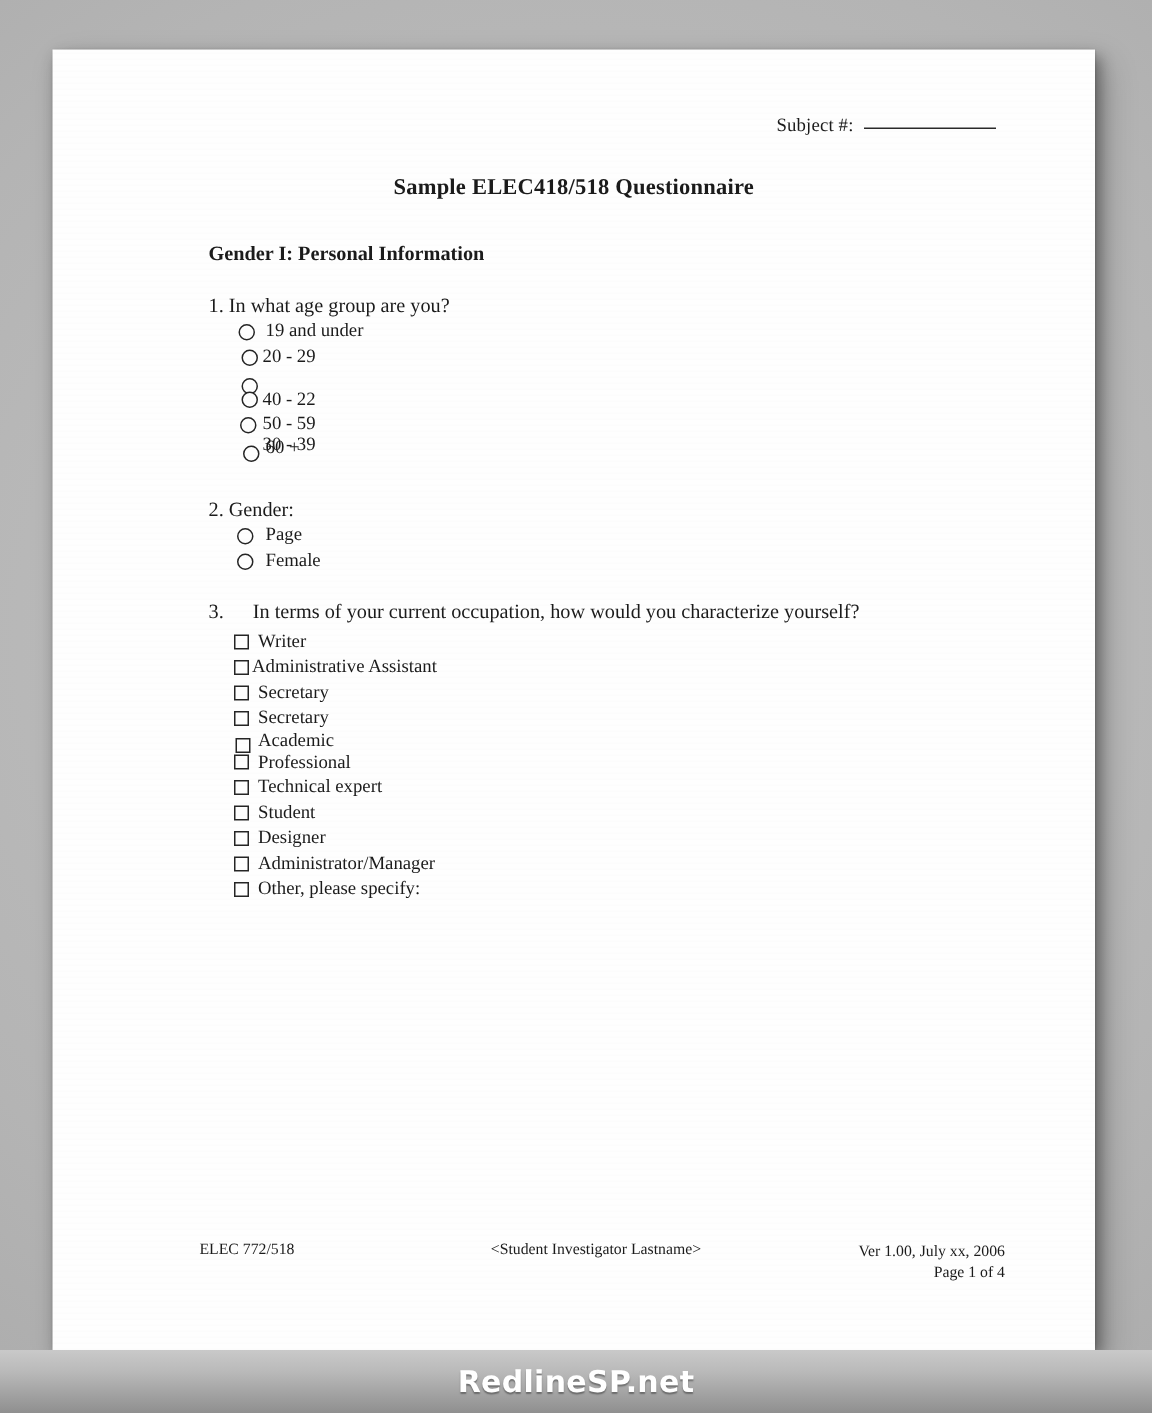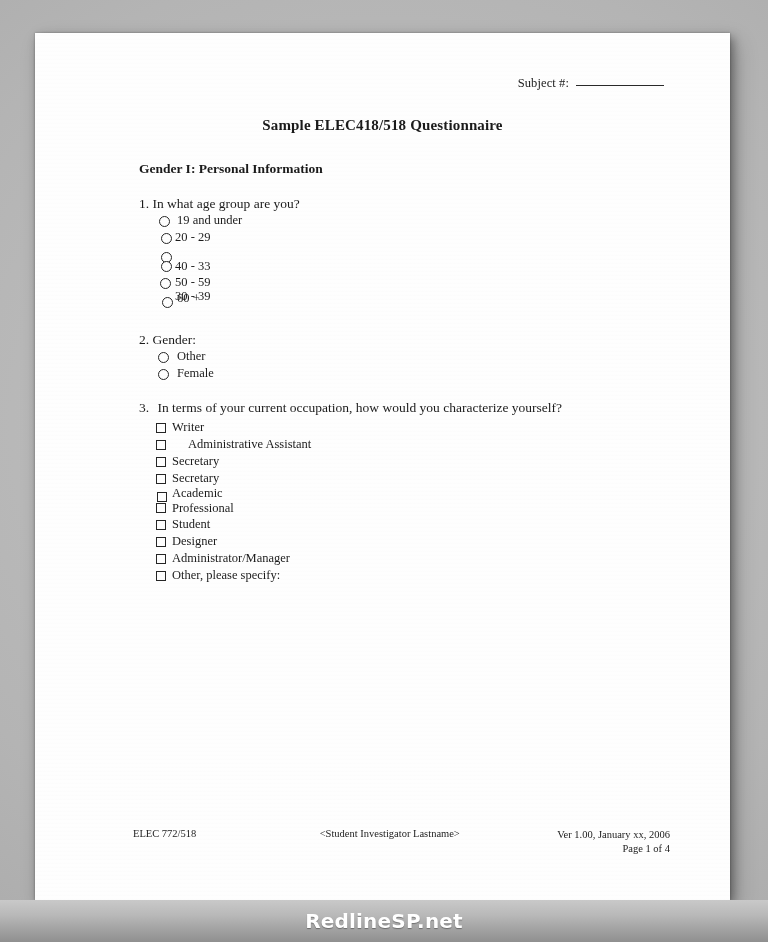--- a/index.html
+++ b/index.html
@@ -203,79 +203,83 @@
         <li class="opt" style="height:16px;">
           <span class="radio" style="left:22px; top:4px;"></span>
           <span class="opt-label" style="left:36px; top:1px;">20 - 29</span>
         </li>
         <li class="opt" style="height:13px;">
           <span class="radio" style="left:22px; top:7px;"></span>
           <span class="opt-label" style="left:36px; top:0px;margin-top:44px;">30 - 39</span>
         </li>
         <li class="opt" style="height:16px;">
           <span class="radio" style="left:22px; top:3px;"></span>
-          <span class="opt-label" style="left:36px; top:1px;">40 - 33</span>
+          <span class="opt-label" style="left:36px; top:1px;">40 - 22</span>
         </li>
         <li class="opt" style="height:17px;">
           <span class="radio" style="left:21px; top:4px;"></span>
           <span class="opt-label" style="left:36px; top:1px;">50 - 59</span>
         </li>
         <li class="opt" style="height:16px;">
           <span class="radio" style="left:23px; top:6px;"></span>
           <span class="opt-label" style="left:38px; top:0px;">60 +</span>
         </li>
       </ul>
     </div>
 
     <div class="q-block" style="top:299px;">
       <div class="q-text">
         <span class="q-num">2.</span>
         <span>Gender:</span>
       </div>
       <ul class="opt-list">
         <li class="opt" style="height:17px;">
           <span class="radio" style="left:19px; top:4px;"></span>
-          <span class="opt-label" style="left:38px; top:1px;">Other</span>
+          <span class="opt-label" style="left:38px; top:1px;">Page</span>
         </li>
         <li class="opt" style="height:17px;">
           <span class="radio" style="left:19px; top:4px;"></span>
           <span class="opt-label" style="left:38px; top:1px;">Female</span>
         </li>
       </ul>
     </div>
 
     <div class="q-block" style="top:367px;">
       <div class="q-text">
         <span class="q-num">3.</span>
-        <span style="margin-left:5px;">In terms of your current occupation, how would you characterize yourself?</span>
+        <span style="margin-left:16px;">In terms of your current occupation, how would you characterize yourself?</span>
       </div>
       <ul class="opt-list" style="margin-top:3px;">
         <li class="opt" style="height:17px;">
           <span class="checkbox" style="left:17px; top:4px;"></span>
           <span class="opt-label" style="left:33px; top:1px;">Writer</span>
         </li>
         <li class="opt" style="height:17px;">
           <span class="checkbox" style="left:17px; top:4px;"></span>
-          <span class="opt-label" style="left:49px; top:1px;">Administrative Assistant</span>
+          <span class="opt-label" style="left:29px; top:1px;">Administrative Assistant</span>
         </li>
         <li class="opt" style="height:17px;">
           <span class="checkbox" style="left:17px; top:4px;"></span>
           <span class="opt-label" style="left:33px; top:1px;">Secretary</span>
         </li>
         <li class="opt" style="height:16px;">
           <span class="checkbox" style="left:17px; top:4px;"></span>
           <span class="opt-label" style="left:33px; top:1px;">Secretary</span>
         </li>
         <li class="opt" style="height:14px;">
           <span class="checkbox" style="left:18px; top:6px;"></span>
           <span class="opt-label" style="left:33px; top:0px;">Academic</span>
         </li>
         <li class="opt" style="height:16px;">
           <span class="checkbox" style="left:17px; top:3px;"></span>
           <span class="opt-label" style="left:33px; top:1px;">Professional</span>
+        </li>
+        <li class="opt" style="height:17px;">
+          <span class="checkbox" style="left:17px; top:4px;"></span>
+          <span class="opt-label" style="left:33px; top:1px;">Technical expert</span>
         </li>
         <li class="opt" style="height:17px;">
           <span class="checkbox" style="left:17px; top:4px;"></span>
           <span class="opt-label" style="left:33px; top:1px;">Student</span>
         </li>
         <li class="opt" style="height:17px;">
           <span class="checkbox" style="left:17px; top:4px;"></span>
           <span class="opt-label" style="left:33px; top:1px;">Designer</span>
         </li>
         <li class="opt" style="height:17px;">
@@ -286,21 +290,21 @@
           <span class="checkbox" style="left:17px; top:4px;"></span>
           <span class="opt-label" style="left:33px; top:1px;">Other, please specify:</span>
         </li>
       </ul>
     </div>
 
     <div class="footer">
       <div class="footer-left">ELEC 772/518</div>
       <div class="footer-mid">&lt;Student Investigator Lastname&gt;</div>
       <div class="footer-right">
-        <div>Ver 1.00, January xx, 2006</div>
+        <div>Ver 1.00, July xx, 2006</div>
         <div>Page 1 of 4</div>
       </div>
     </div>
 
   </div>
 </div>
 
 <div class="watermark">
   <span class="watermark-text">RedlineSP.net</span>
 </div>

